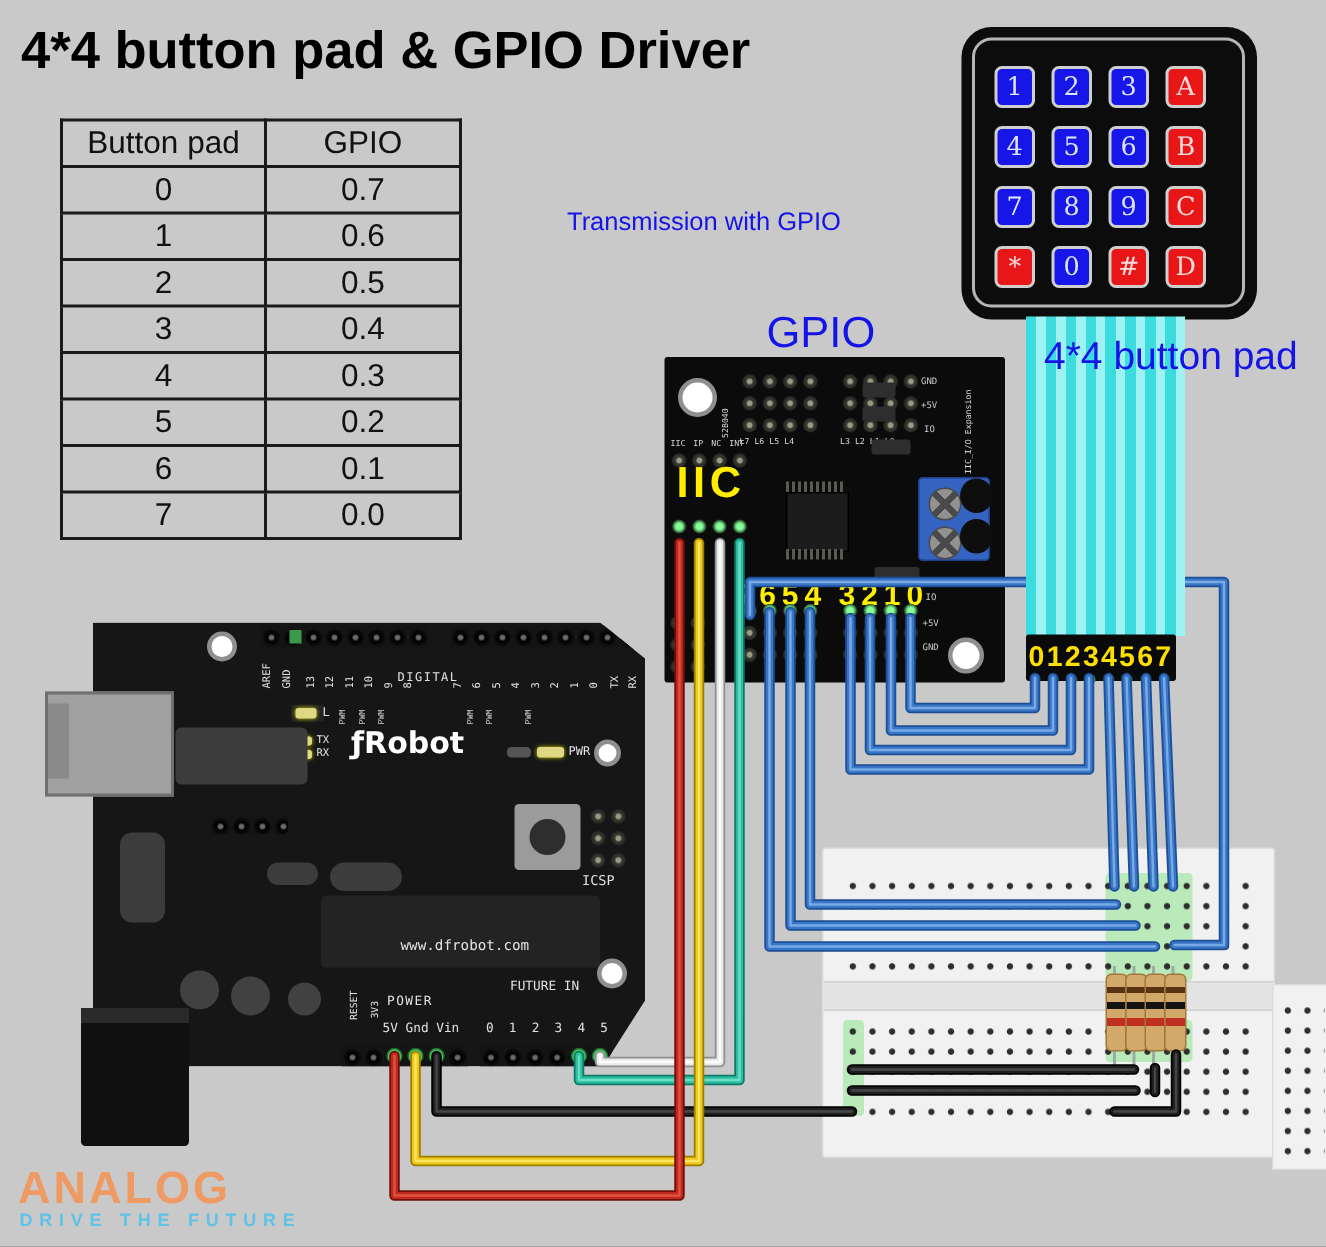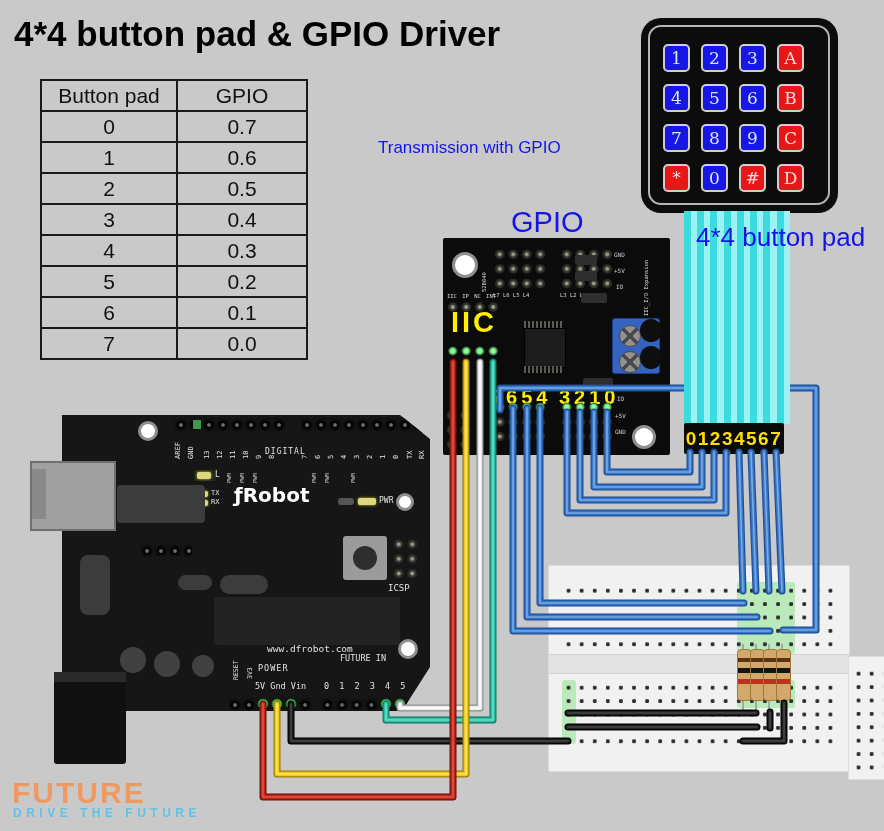--- a/index.html
+++ b/index.html
@@ -281,21 +281,21 @@
       <div class="abs asilk" style="left:326px;top:168px;font-size:9px;">ICSP</div>
       <div class="abs" style="left:281px;top:121px;width:44px;height:44px;background:#9b9b9b;border-radius:3px;">
         <div class="abs" style="left:10px;top:10px;width:24px;height:24px;border-radius:50%;background:#2e2e2e;"></div>
       </div>
       <div class="abs blob" style="left:55px;top:70px;width:88px;height:38px;"></div>
       <div class="abs hstrip s14" style="left:78px;top:128px;width:52px;height:13px;border-radius:3px;"></div>
       <div class="abs blob" style="left:116px;top:160px;width:34px;height:15px;border-radius:8px;"></div>
       <div class="abs blob" style="left:158px;top:160px;width:48px;height:19px;border-radius:10px;"></div>
       <div class="abs blob" style="left:18px;top:140px;width:30px;height:60px;border-radius:8px;"></div>
       <div class="abs" style="left:152px;top:182px;width:186px;height:48px;background:#232323;border-radius:3px;"></div>
-      <div class="abs asilk" style="left:205px;top:228px;font-size:9.5px;">www.dfrobot.com</div>
+      <div class="abs asilk" style="left:205px;top:210px;font-size:9.5px;">www.dfrobot.com</div>
       <div class="abs circle" style="left:58px;top:232px;width:26px;height:26px;"></div>
       <div class="abs circle" style="left:92px;top:236px;width:26px;height:26px;"></div>
       <div class="abs circle" style="left:130px;top:240px;width:22px;height:22px;"></div>
       <span class="pinlab" style="left:170px;top:233px;font-size:6.5px;height:32px;">RESET</span>
       <span class="pinlab" style="left:184px;top:238px;font-size:6.5px;height:26px;">3V3</span>
       <div class="abs asilk" style="left:196px;top:248px;font-size:8.5px;letter-spacing:1px;">POWER</div>
       <div class="abs asilk" style="left:193px;top:266px;font-size:8.5px;">5V Gnd Vin</div>
       <div class="abs asilk" style="left:278px;top:238px;font-size:8.5px;">FUTURE IN</div>
       <div class="abs asilk" style="left:262px;top:266px;font-size:8.5px;word-spacing:5px;">0 1 2 3 4 5</div>
       <div class="abs hstrip s14" style="left:166px;top:282px;width:84px;"></div>
@@ -474,16 +474,16 @@
         <use href="#wy" class="m"></use>
         <use href="#wy" class="i"></use>
       </g>
     <g class="wire red">
         <use href="#wr" class="o"></use>
         <use href="#wr" class="m"></use>
         <use href="#wr" class="i"></use>
       </g>
   </svg>
 
-  <div class="abs logo1">FUTURE</div>
+  <div class="abs logo1">ANALOG</div>
   <div class="abs logo2">DRIVE THE FUTURE</div>
 
 </div>
 
 </body></html>

